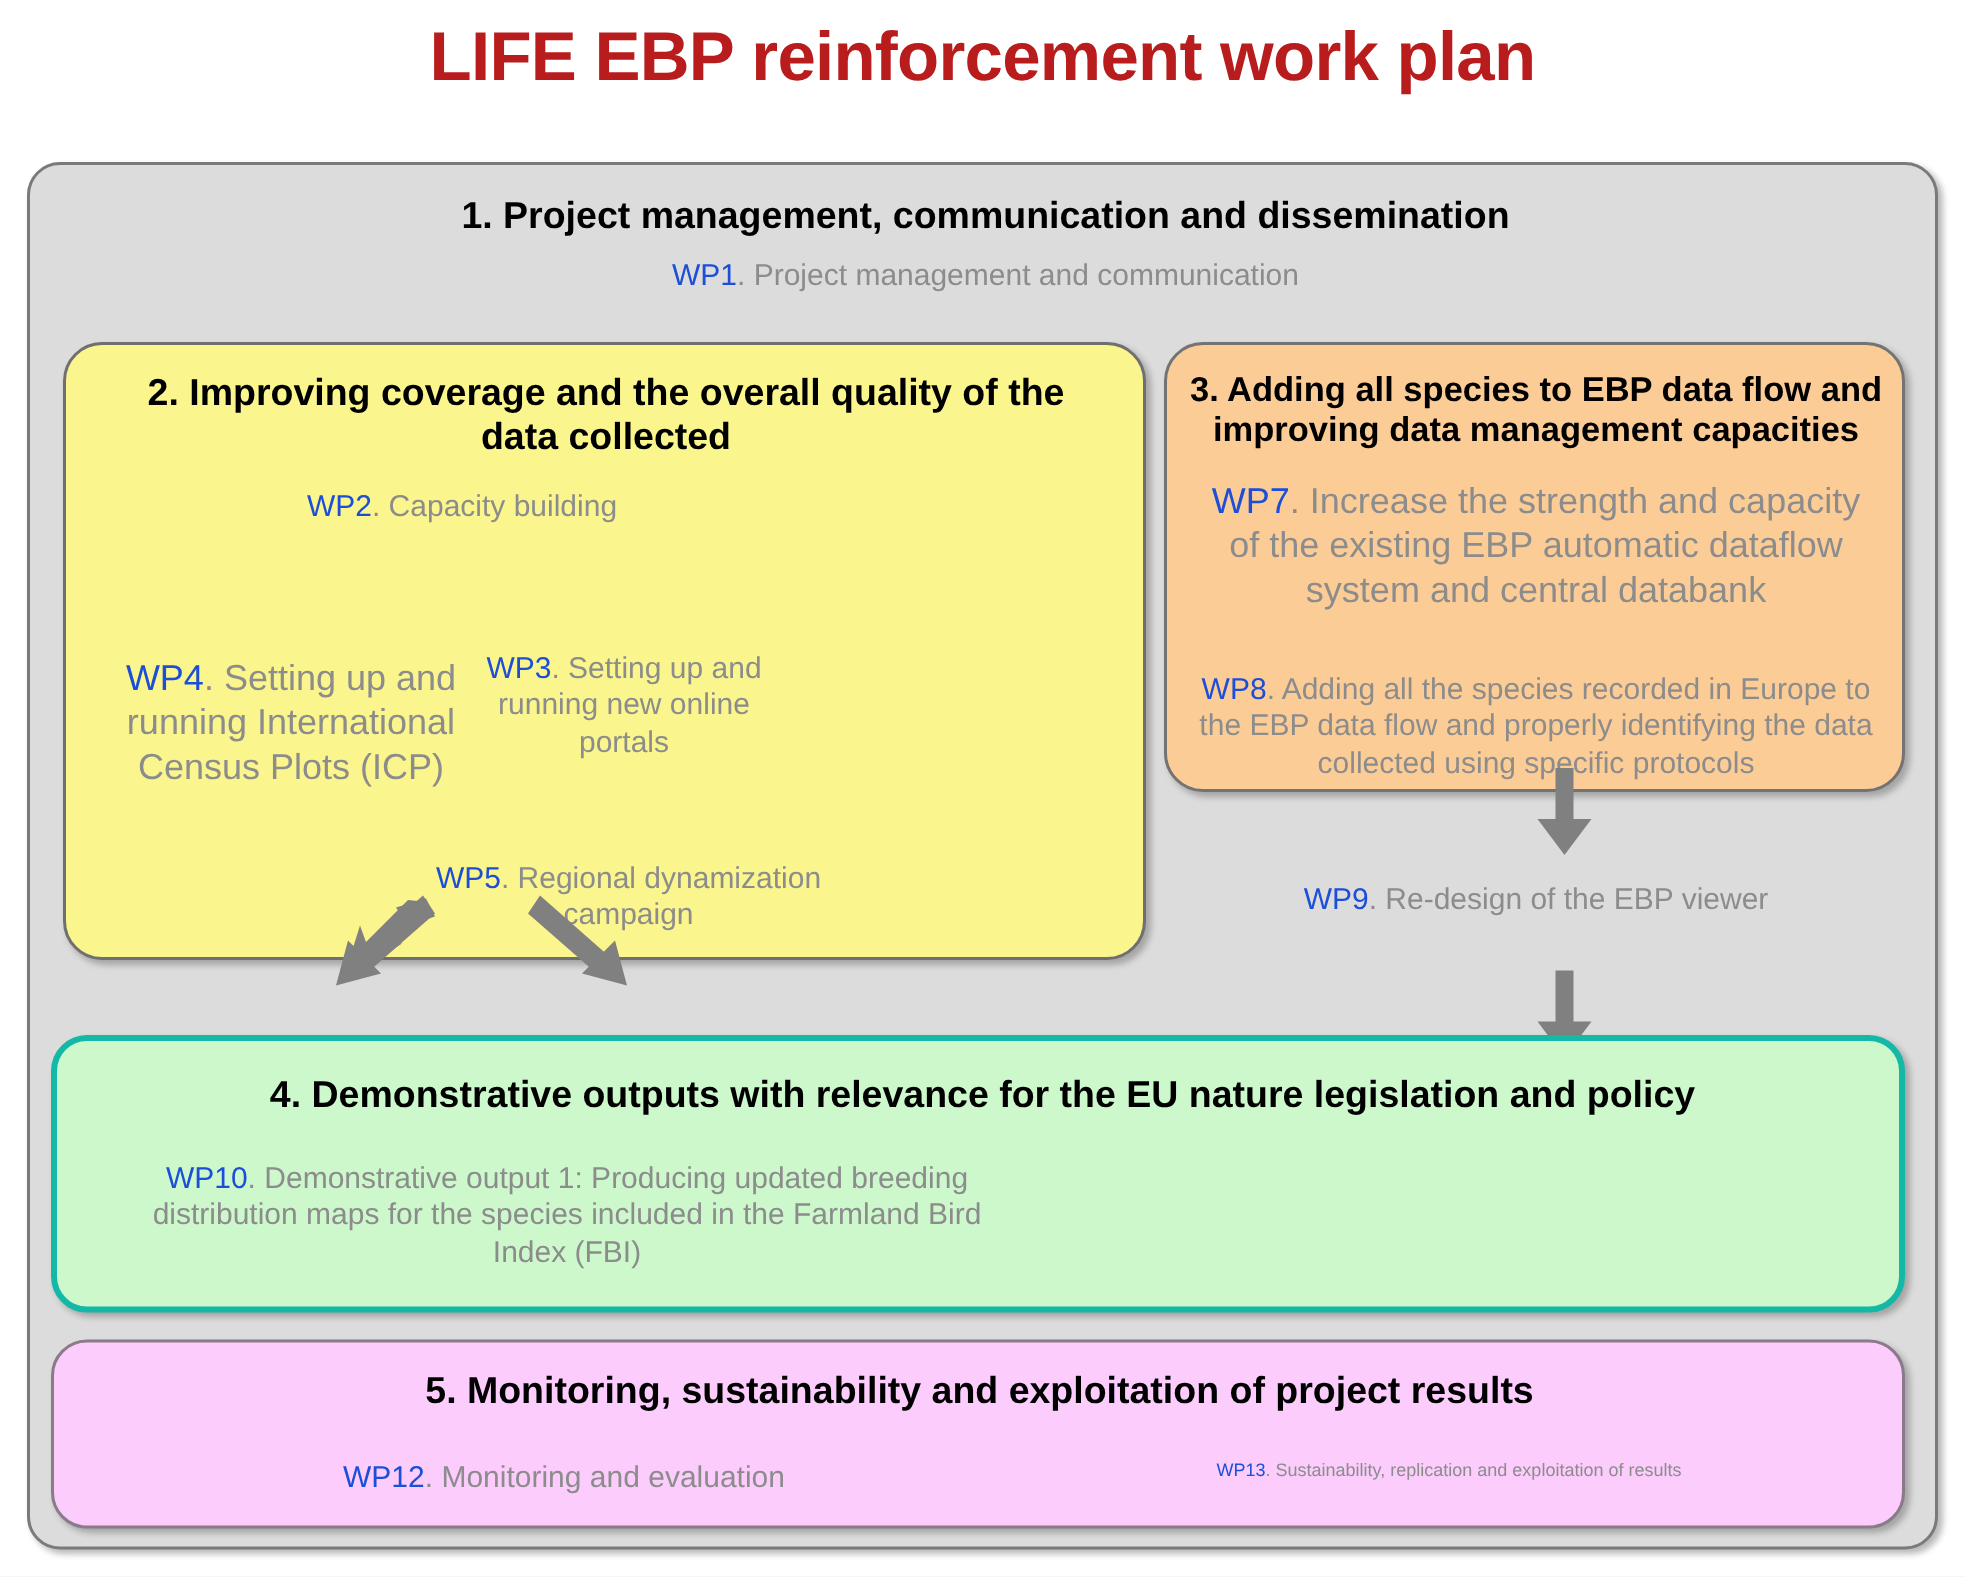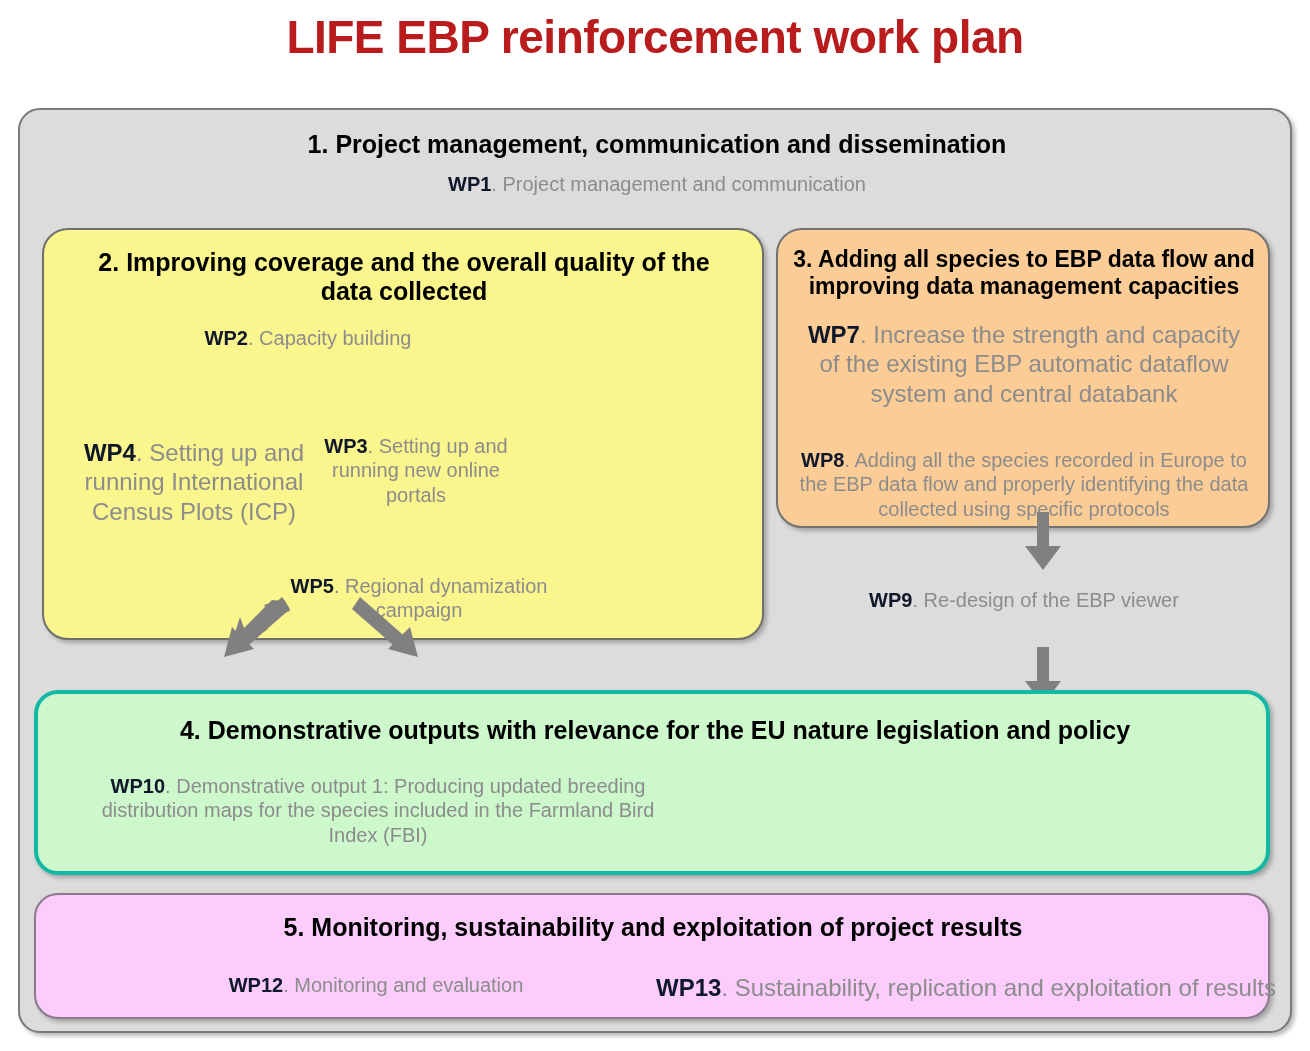--- a/index.html
+++ b/index.html
@@ -51,22 +51,22 @@
     line-height: 1.17;
   }
 
   
   .wp {
     text-align: center;
     color: #8c8c8c;
     line-height: 1.22;
   }
   .wp b {
-    color: #0f172a;
-    font-weight: bold;
+    color: #1d4ed8;
+    font-weight: normal;
   }
 
   
   #sec1-heading {
     position: absolute;
     left: 50px;
     top: 20px;
     width: 1174px;
     font-size: 25px;
   }
@@ -236,21 +236,21 @@
     left: 90px;
     top: 78px;
     width: 500px;
     font-size: 20px;
   }
   #sec5-wp13 {
     position: absolute;
     left: 620px;
     top: 78px;
     width: 620px;
-    font-size: 24px;
+    font-size: 12px;
   }
 
   
   .arrow-svg { position: absolute; overflow: visible; }
   #arrow-wp2-wp4  { left: 176px; top: 367px; }
   #arrow-wp2-wp3  { left: 308px; top: 367px; }
   #arrow-wp3-wp5  { left: 362px; top: 521px; }
   #arrow-wp7-wp8  { left: 1005px; top: 402px; }
   #arrow-wp8-wp9  { left: 1005px; top: 537px; }
   #arrow-sec2-sec4 { left: 381px; top: 636px; }

